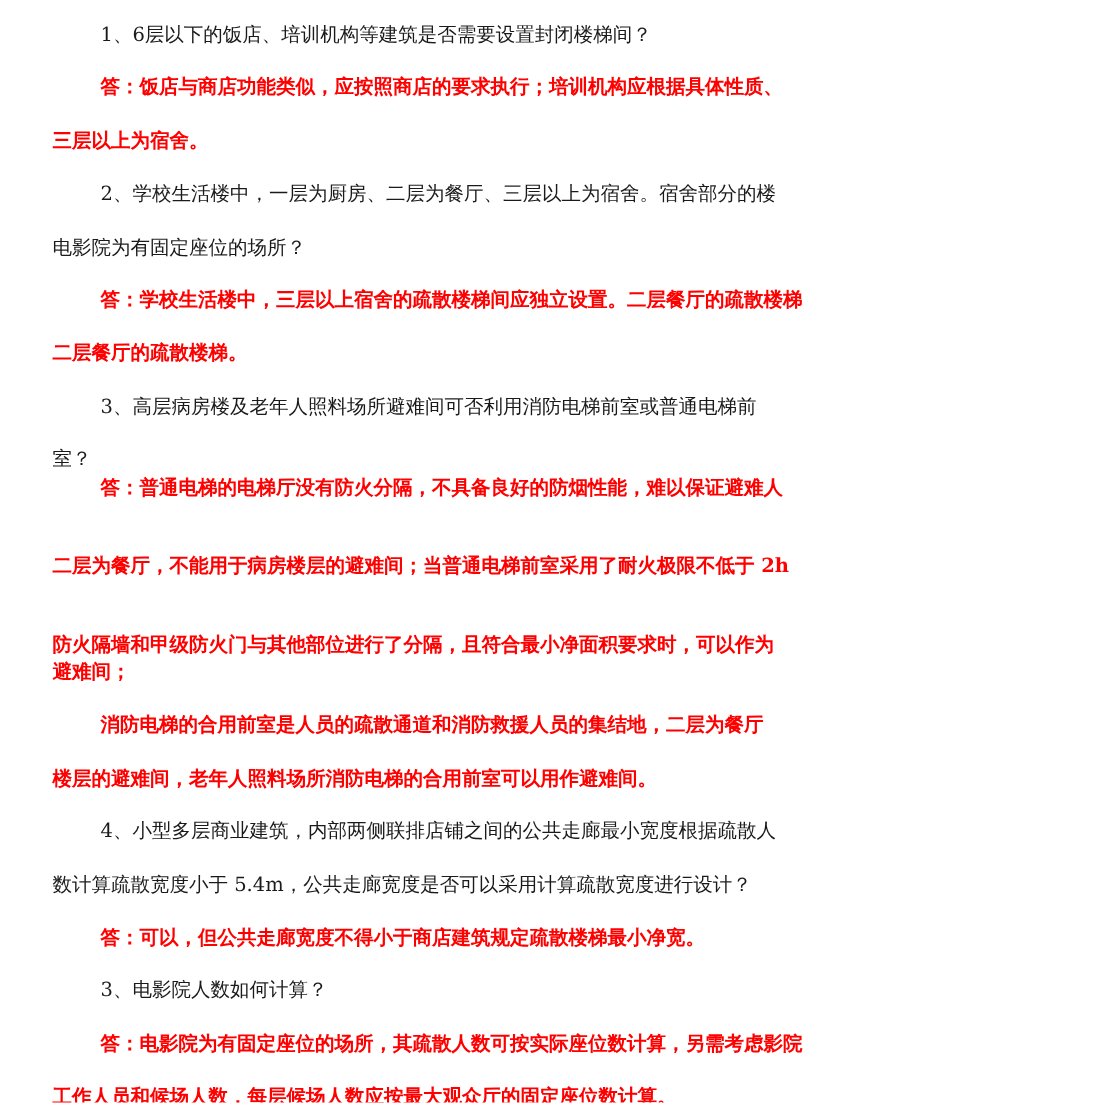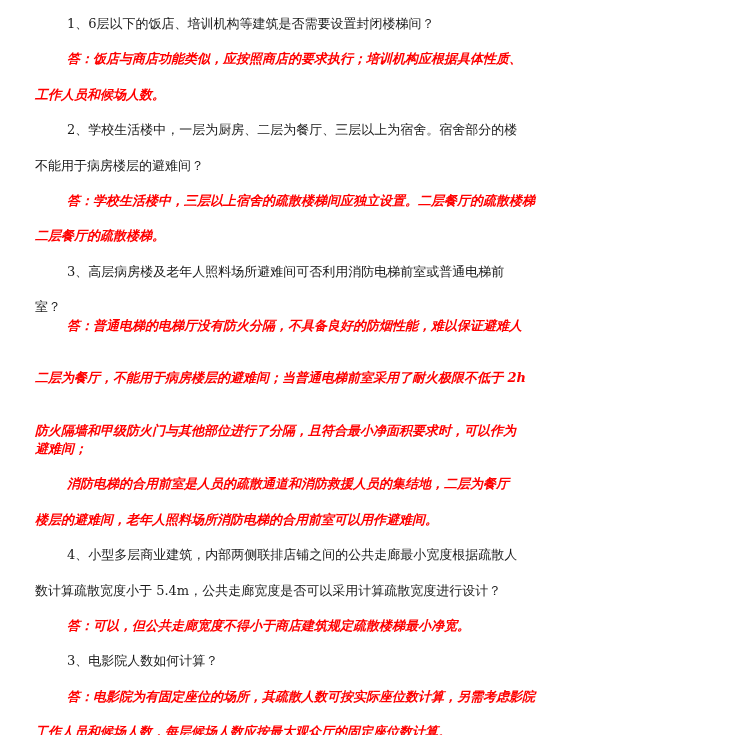--- a/index.html
+++ b/index.html
@@ -2,33 +2,33 @@
 <html><head>
 <meta charset="utf-8">
 <style>
   html, body { margin: 0; padding: 0; background: #ffffff; }
   body { width: 742px; height: 735px; overflow: hidden; position: relative;
          font-family: "DejaVu Serif", "Liberation Serif", serif; }
   .doc { position: absolute; left: 0; top: 0; width: 742px; }
   .line { position: absolute; left: 35px; white-space: nowrap; font-size: 13px; line-height: 22px; }
   .indent { left: 67px; }
   .q { color: #1a1a1a; font-weight: normal; }
-  .a { color: #ff0000; font-weight: bold; font-style: italic; }
+  .a { color: #ff0000; font-weight: bold; }
 </style>
 </head>
 <body>
 
 <div class="doc">
 
   <div class="line indent q" style="top:13px">1、6层以下的饭店、培训机构等建筑是否需要设置封闭楼梯间？</div>
   <div class="line indent a" style="top:48px">答：饭店与商店功能类似，应按照商店的要求执行；培训机构应根据具体性质、</div>
-  <div class="line a" style="top:84px">工作人员和候场人数。</div>
+  <div class="line a" style="top:84px">三层以上为宿舍。</div>
 
   <div class="line indent q" style="top:119px">2、学校生活楼中，一层为厨房、二层为餐厅、三层以上为宿舍。宿舍部分的楼</div>
-  <div class="line q" style="top:155px">不能用于病房楼层的避难间？</div>
+  <div class="line q" style="top:155px">电影院为有固定座位的场所？</div>
   <div class="line indent a" style="top:190px">答：学校生活楼中，三层以上宿舍的疏散楼梯间应独立设置。二层餐厅的疏散楼梯</div>
   <div class="line a" style="top:225px">二层餐厅的疏散楼梯。</div>
 
   <div class="line indent q" style="top:261px">3、高层病房楼及老年人照料场所避难间可否利用消防电梯前室或普通电梯前</div>
   <div class="line q" style="top:296px">室？</div>
   <div class="line indent a" style="top:315px">答：普通电梯的电梯厅没有防火分隔，不具备良好的防烟性能，难以保证避难人</div>
   <div class="line a" style="top:367px">二层为餐厅，不能用于病房楼层的避难间；当普通电梯前室采用了耐火极限不低于 2h</div>
   <div class="line a" style="top:420px">防火隔墙和甲级防火门与其他部位进行了分隔，且符合最小净面积要求时，可以作为</div>
   <div class="line a" style="top:438px">避难间；</div>
   <div class="line indent a" style="top:473px">消防电梯的合用前室是人员的疏散通道和消防救援人员的集结地，二层为餐厅</div>

